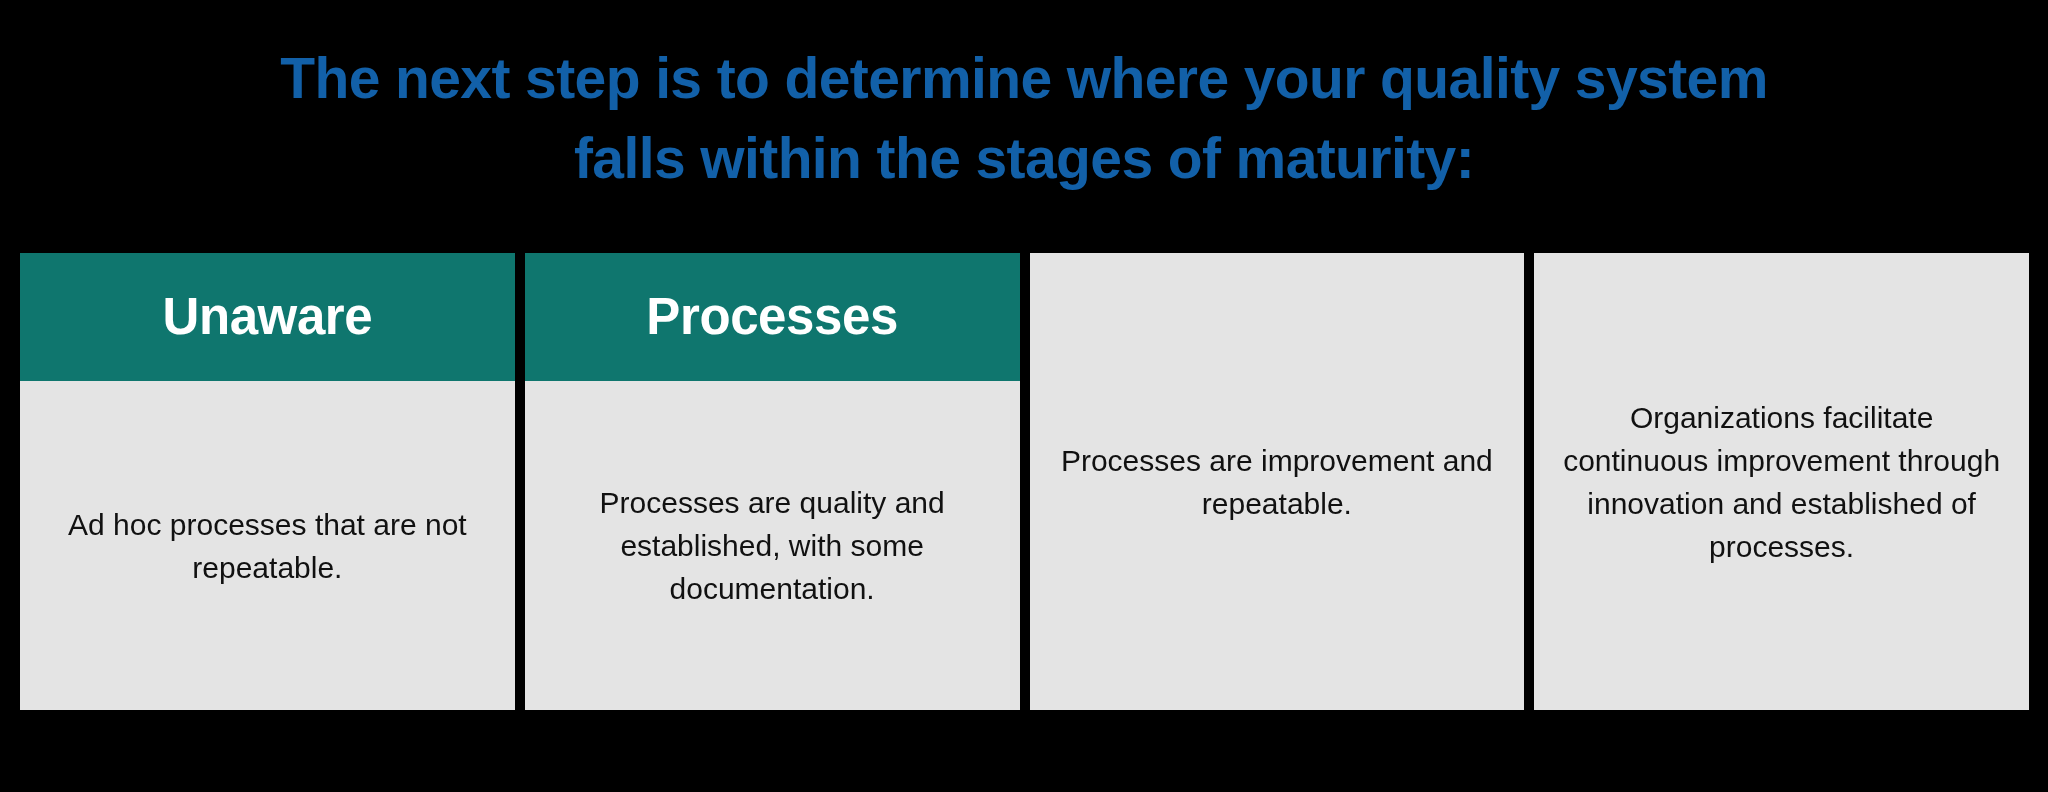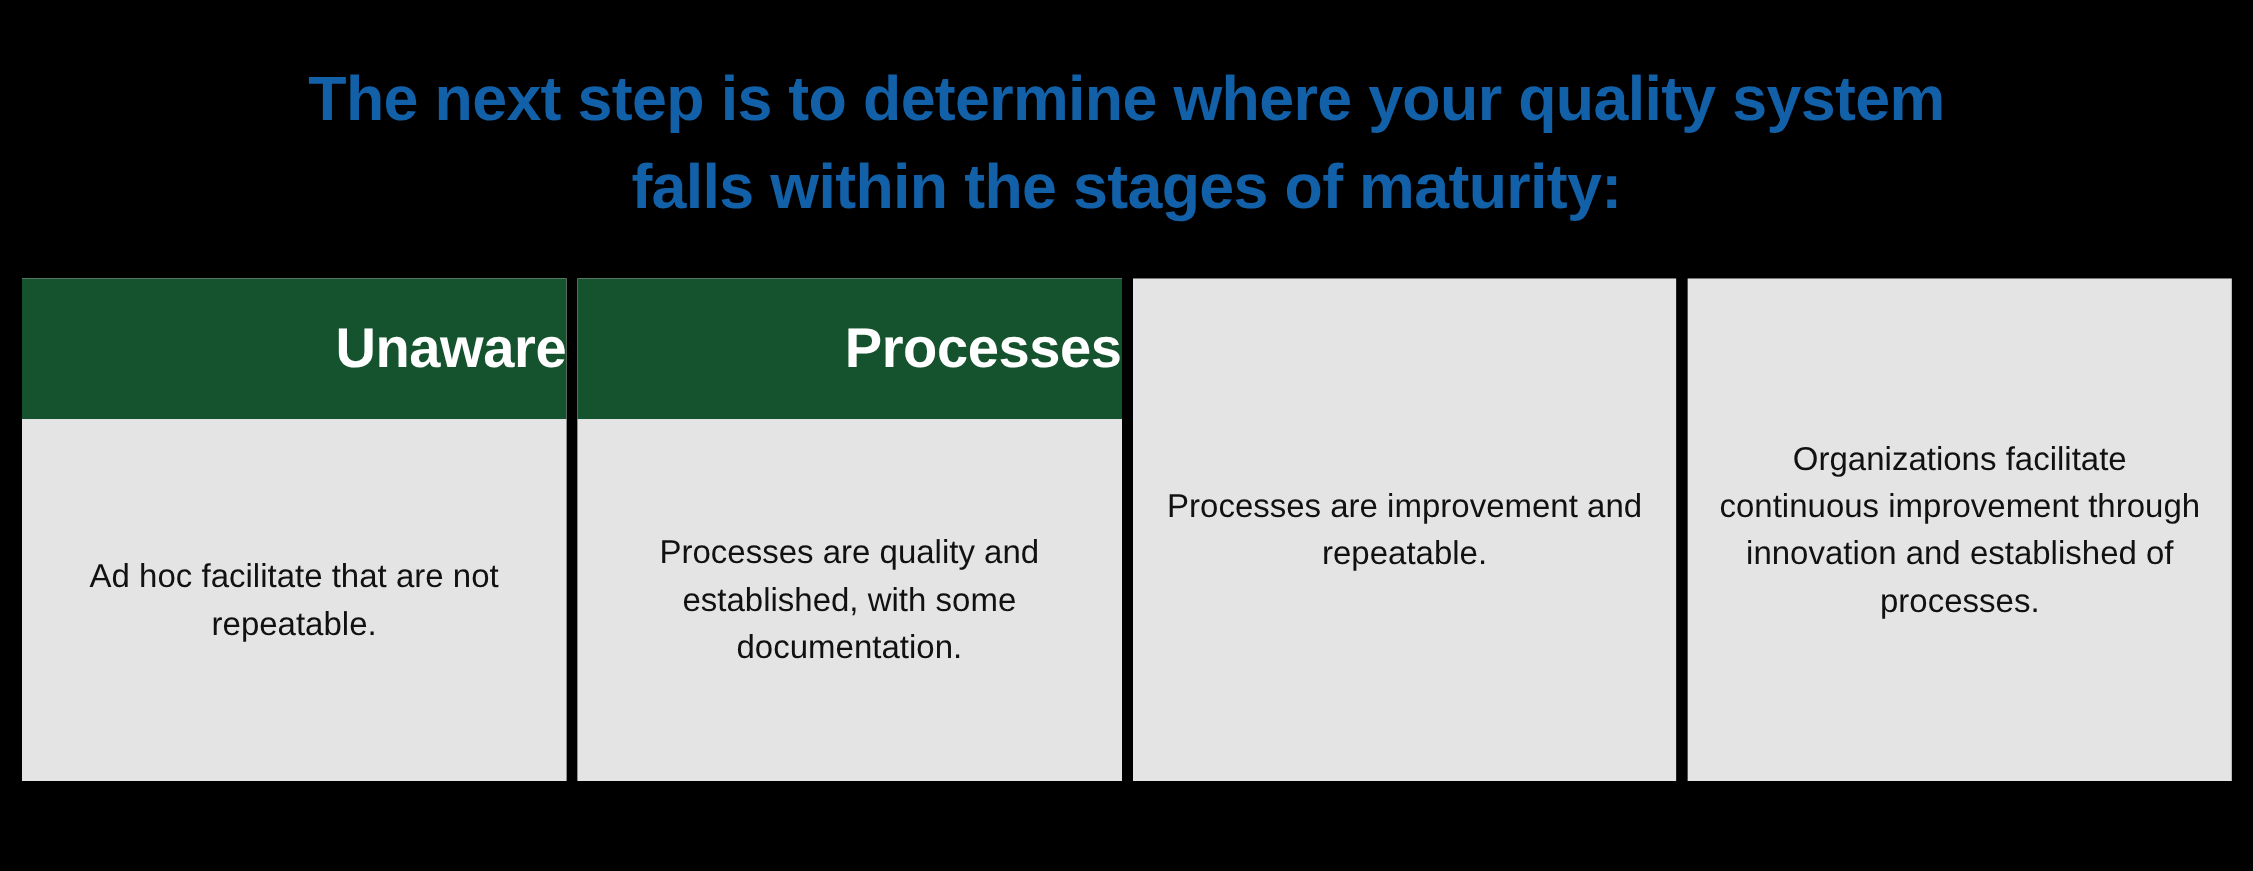--- a/index.html
+++ b/index.html
@@ -19,21 +19,21 @@
   #slide {
     position: relative;
     width: 2048px;
     height: 792px;
     background: #000000;
   }
 
   
   .title-block {
     position: absolute;
-    top: 50px;
+    top: 38px;
     left: 0;
     width: 2048px;
     text-align: center;
   }
 
   .title-line {
     display: block;
     color: #1260A8;
     font-family: "Liberation Sans", sans-serif;
     font-weight: 700;
@@ -58,24 +58,24 @@
   .card {
     flex: 1 1 0;
     display: flex;
     flex-direction: column;
     background: #E4E4E4;
     overflow: hidden;
   }
 
   .card-header {
     height: 128px;
-    background: #14532d;
+    background: #0f766e;
     display: flex;
     align-items: center;
-    justify-content: flex-end;
+    justify-content: center;
     flex: 0 0 128px;
   }
 
   .card-header-label {
     color: #FFFFFF;
     font-family: "Liberation Sans", sans-serif;
     font-weight: 700;
     font-size: 51px;
     line-height: 58px;
     letter-spacing: -0.4px;
@@ -110,21 +110,21 @@
     <span class="title-line">falls within the stages of maturity:</span>
   </div>
 
   <div class="cards">
 
     <div class="card">
       <div class="card-header">
         <span class="card-header-label">Unaware</span>
       </div>
       <div class="card-body">
-        <p class="card-body-text">Ad hoc facilitate that are not repeatable.</p>
+        <p class="card-body-text">Ad hoc processes that are not repeatable.</p>
       </div>
     </div>
 
     <div class="card">
       <div class="card-header">
         <span class="card-header-label">Processes</span>
       </div>
       <div class="card-body">
         <p class="card-body-text">Processes are quality and established, with some documentation.</p>
       </div>

